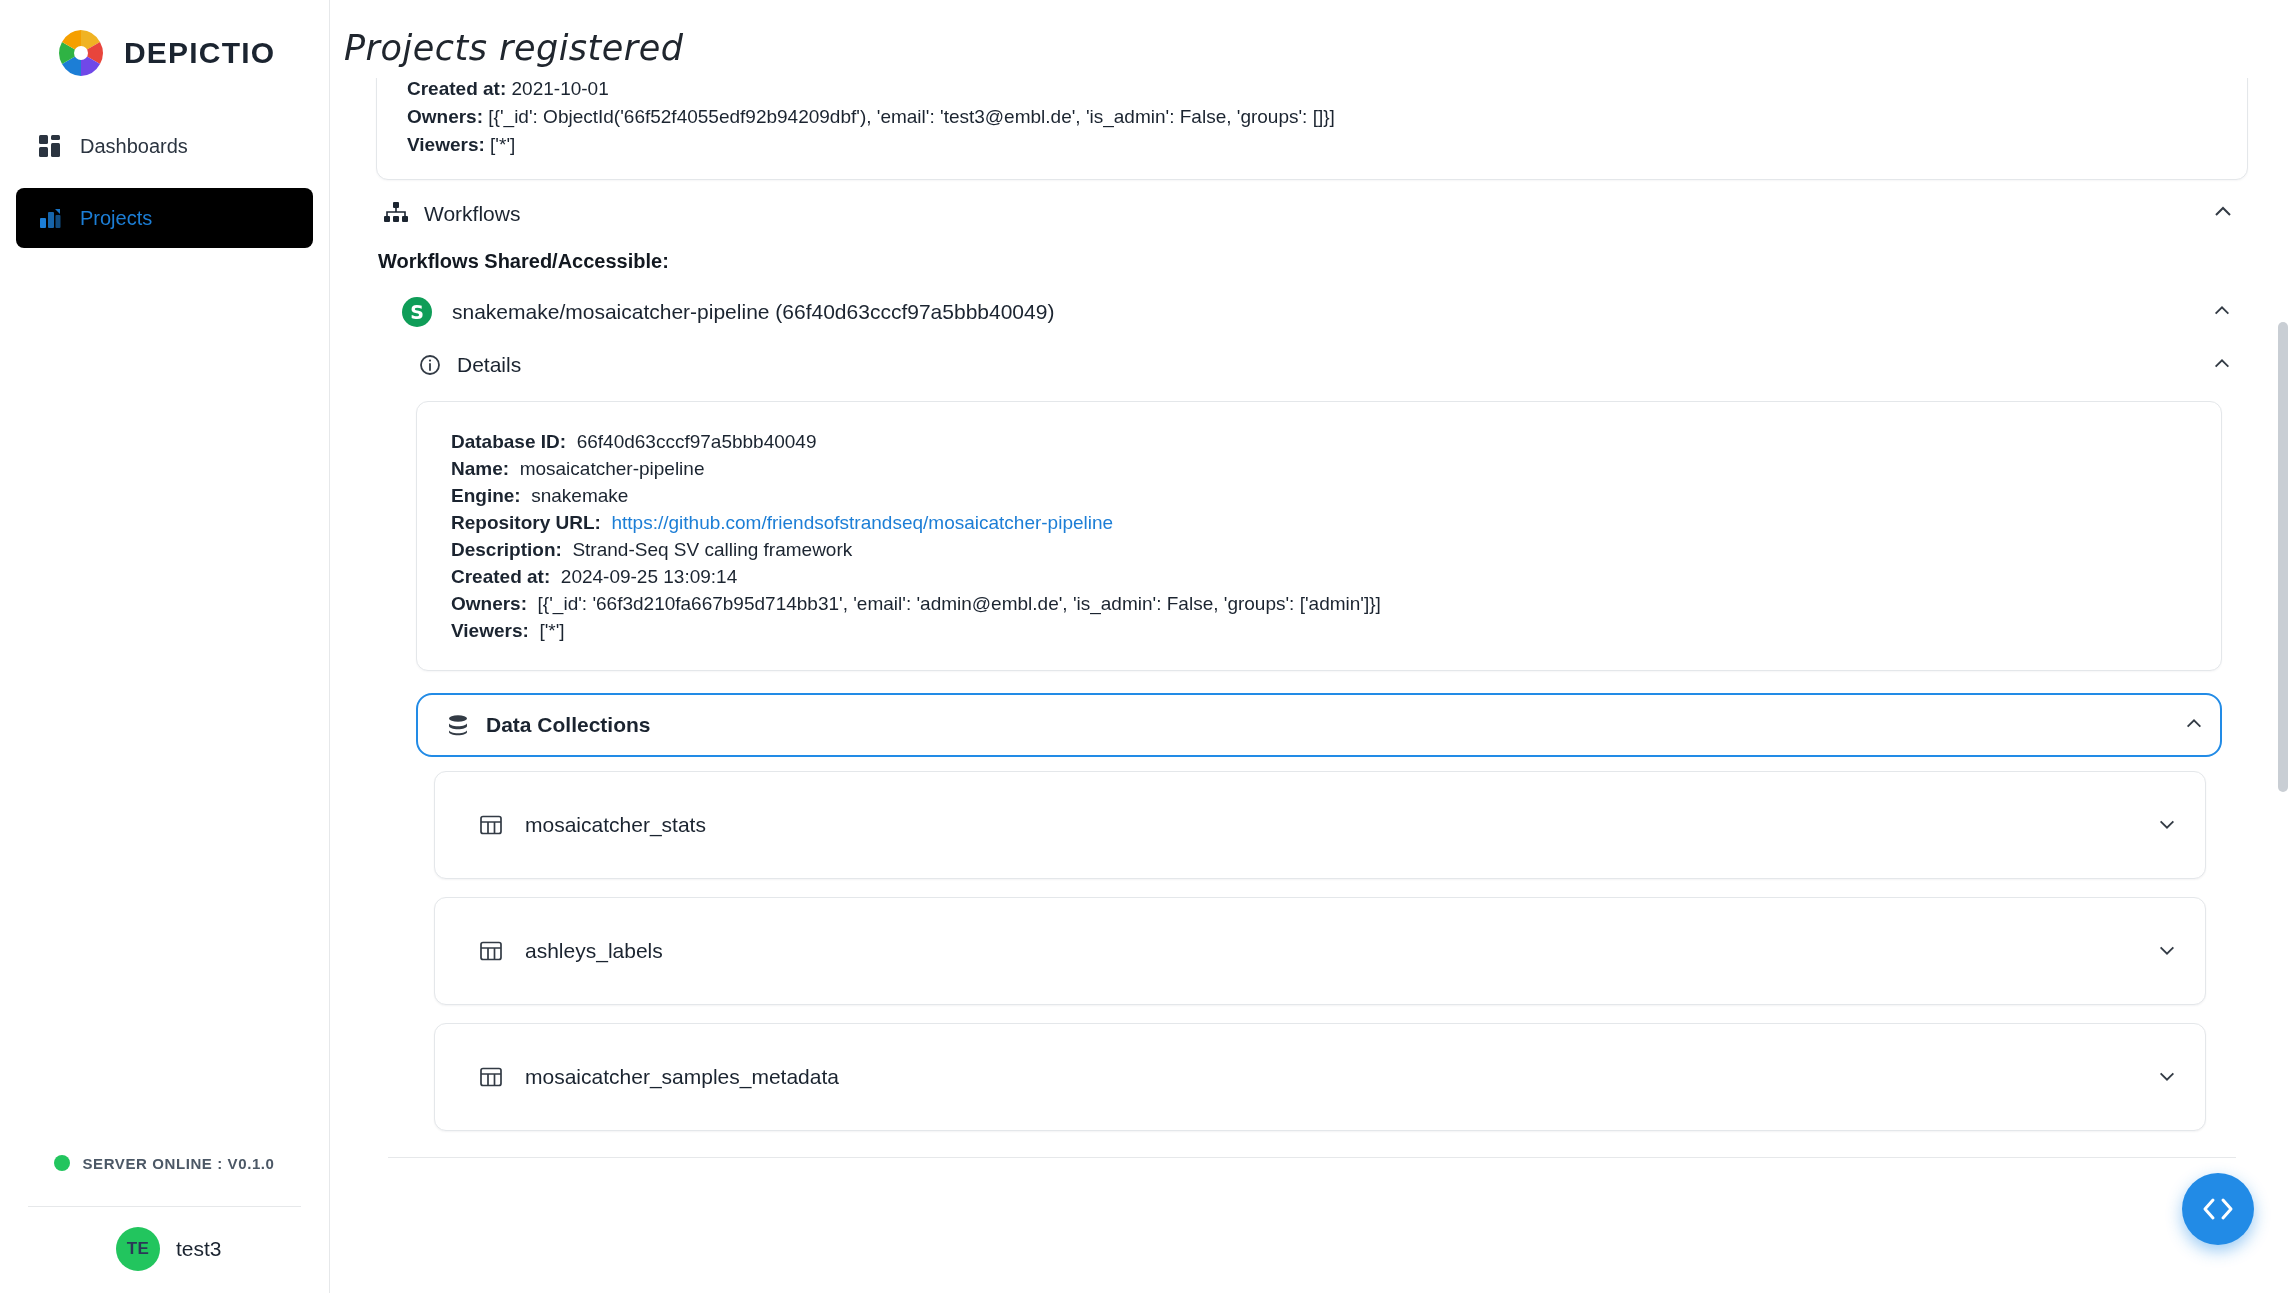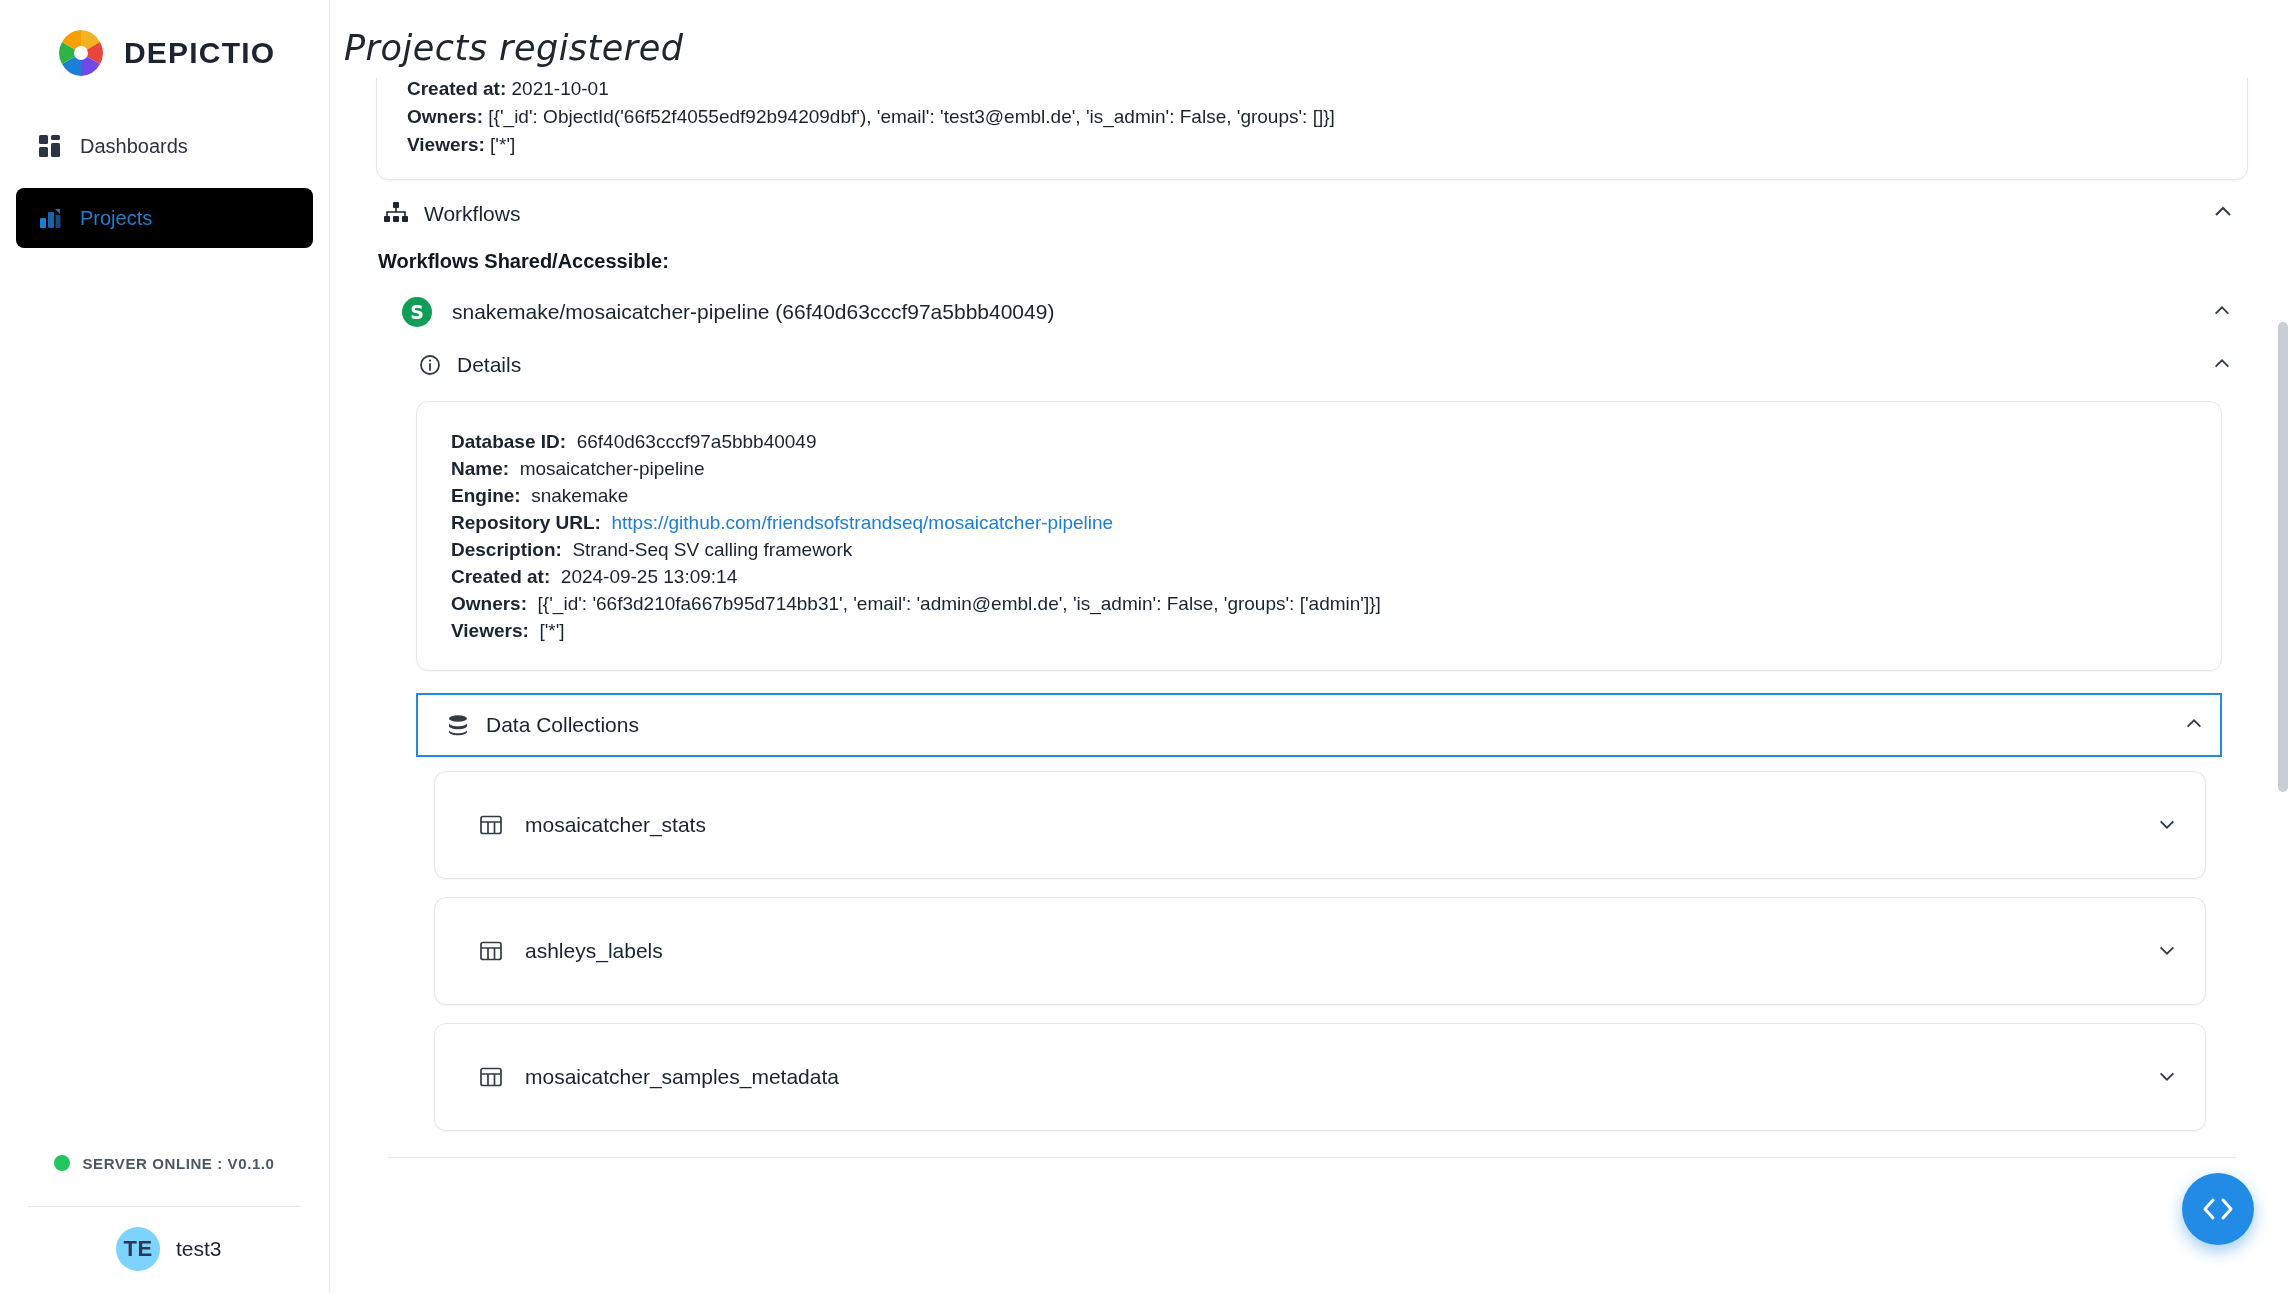--- a/index.html
+++ b/index.html
@@ -96,23 +96,23 @@
   .user {
     position: absolute;
     left: 116px;
     bottom: 22px;
     display: flex;
     align-items: center;
     gap: 16px;
   }
   .avatar {
     width: 44px; height: 44px; border-radius: 50%;
-    background: #7dd3fc;
+    background: #22c55e;
     color: #2b3857;
-    font-size: 22px;
+    font-size: 17px;
     font-weight: 700;
     display: flex; align-items: center; justify-content: center;
     letter-spacing: 0.5px;
   }
   .user-name { font-size: 21px; color: #1b2430; }
 
   
   .main {
     flex: 1 1 auto;
     position: relative;
@@ -208,22 +208,23 @@
     margin: 8px 26px 0 40px;
     padding: 26px 34px 26px 34px;
   }
   .details-card .kv { line-height: 27px; font-size: 19px; }
   .details-card .kv + .kv { margin-top: 0; }
   .link { color: #1c7ed6; text-decoration: none; }
 
   .dc-panel {
     margin: 22px 26px 0 40px;
     border: 2px solid #228be6;
-    border-radius: 0;
+    border-radius: 16px;
     background: #fff;
+    font-weight: bold;
   }
   .dc-head {
     display: flex;
     align-items: center;
     gap: 16px;
     padding: 18px 4px 18px 28px;
     position: relative;
   }
   .dc-head .label { font-size: 21px; color: #1b2430; }
 

